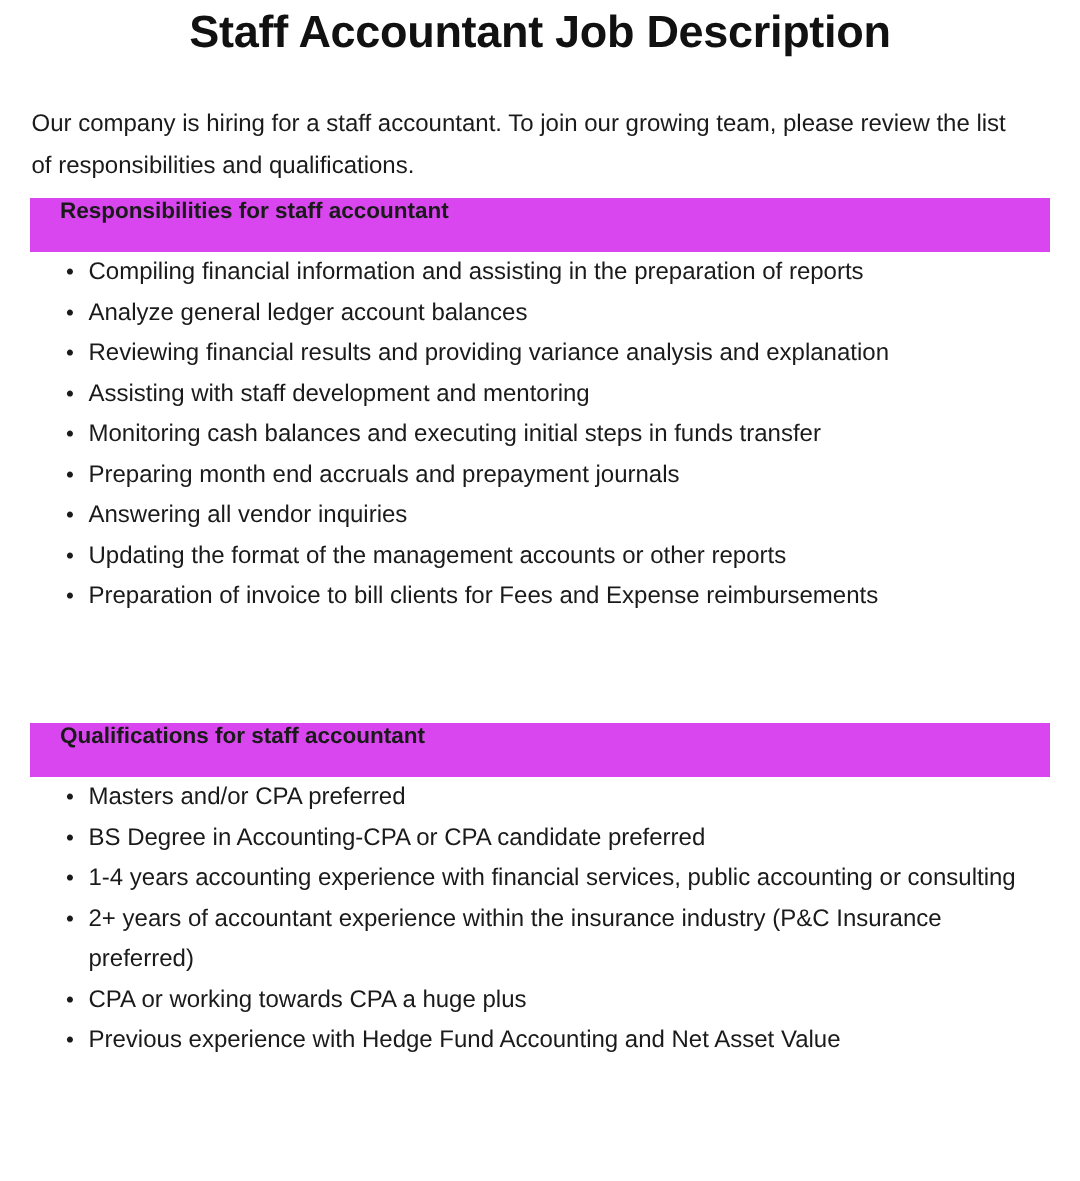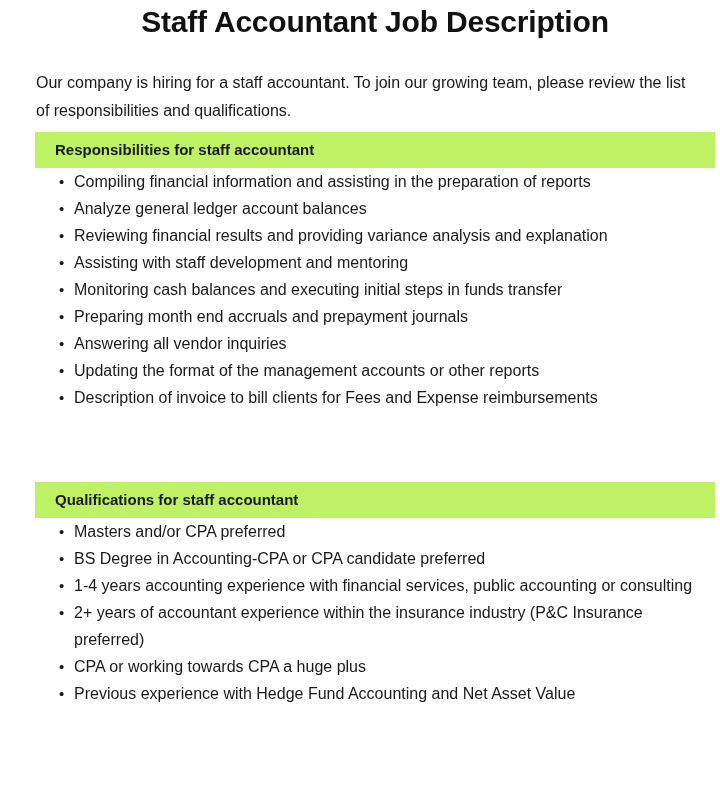--- a/index.html
+++ b/index.html
@@ -13,21 +13,20 @@
     height: 787px;
     font-family: "Liberation Sans", sans-serif;
     color: #1a1a1a;
     overflow: hidden;
   }
   .page {
     width: 652px;
     height: 787px;
     position: relative;
     box-sizing: border-box;
-    margin-left: 15px;
   }
   .doc-title {
     margin: 0;
     padding: 0;
     font-size: 30px;
     font-weight: bold;
     line-height: 34px;
     text-align: center;
     letter-spacing: -0.2px;
     color: #111111;
@@ -52,23 +51,23 @@
     width: 720px;
   }
   .section-responsibilities { top: 132px; }
   .section-qualifications { top: 482px; }
 
   .section-header {
     box-sizing: border-box;
     margin: 0 20px 0 20px;
     width: 680px;
     height: 36px;
-    background: #bef264;
+    background: #d946ef;
     display: flex;
-    align-items: center;
+    align-items: flex-start;
     padding-left: 20px;
   }
   .section-header-text {
     font-size: 15px;
     font-weight: bold;
     color: #1a1a1a;
     line-height: 18px;
   }
   ul.bullet-list {
     list-style: none;
@@ -111,21 +110,21 @@
     </div>
     <ul class="bullet-list list-responsibilities">
       <li>Compiling financial information and assisting in the preparation of reports</li>
       <li>Analyze general ledger account balances</li>
       <li>Reviewing financial results and providing variance analysis and explanation</li>
       <li>Assisting with staff development and mentoring</li>
       <li>Monitoring cash balances and executing initial steps in funds transfer</li>
       <li>Preparing month end accruals and prepayment journals</li>
       <li>Answering all vendor inquiries</li>
       <li>Updating the format of the management accounts or other reports</li>
-      <li>Description of invoice to bill clients for Fees and Expense reimbursements</li>
+      <li>Preparation of invoice to bill clients for Fees and Expense reimbursements</li>
     </ul>
   </div>
 
   <div class="section section-qualifications">
     <div class="section-header">
       <span class="section-header-text">Qualifications for staff accountant</span>
     </div>
     <ul class="bullet-list list-qualifications">
       <li>Masters and/or CPA preferred</li>
       <li>BS Degree in Accounting-CPA or CPA candidate preferred</li>

